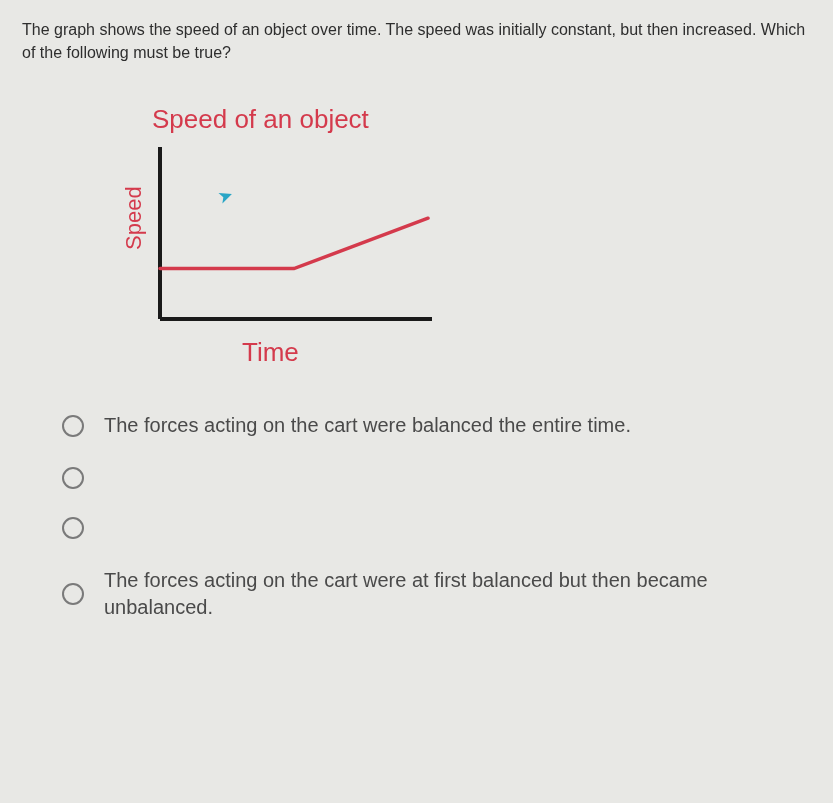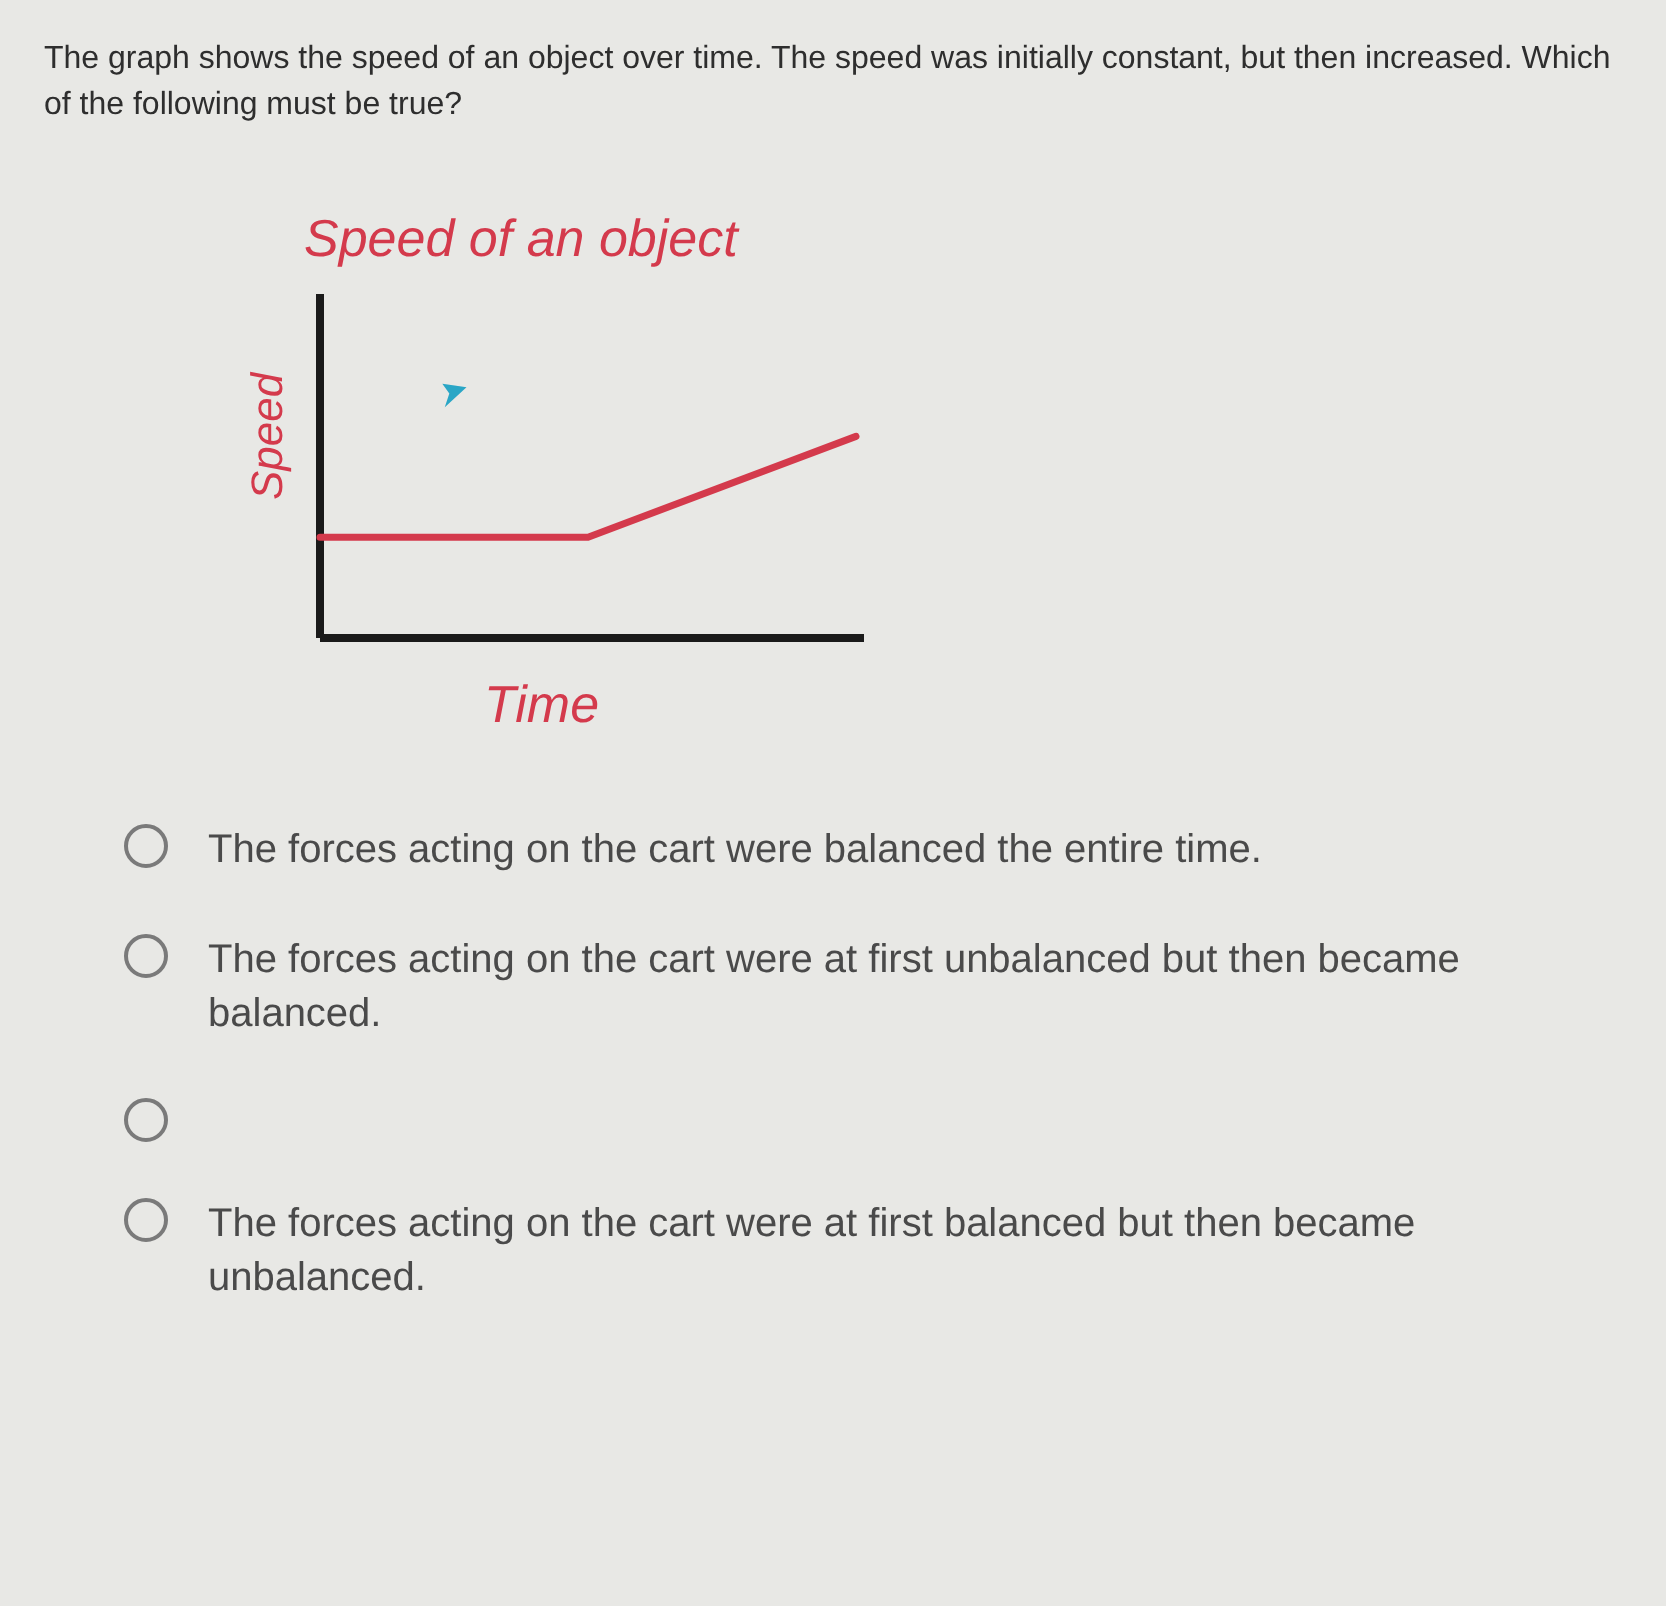--- a/index.html
+++ b/index.html
@@ -15,21 +15,20 @@
     font-size: 16px;
     line-height: 1.45;
     color: #2e2e2e;
     margin-bottom: 40px;
   }
   .chart-wrap {
     margin-left: 100px;
     margin-bottom: 30px;
     position: relative;
     width: 340px;
-    font-style: italic;
   }
   .chart-title {
     color: #d43a4c;
     font-size: 26px;
     margin-bottom: 8px;
     margin-left: 30px;
   }
   .chart-body {
     display: flex;
     align-items: center;
@@ -59,21 +58,21 @@
     color: #d43a4c;
     font-size: 26px;
     margin-left: 120px;
     margin-top: 4px;
   }
   .options {
     margin-top: 18px;
   }
   .option {
     display: flex;
-    align-items: flex-start;
+    align-items: center;
     gap: 20px;
     padding: 14px 10px 14px 40px;
     font-size: 20px;
     color: #4a4a4a;
     line-height: 1.35;
   }
   .radio {
     width: 22px;
     height: 22px;
     min-width: 22px;
@@ -105,21 +104,20 @@
   <div class="xlab">Time</div>
 </div>
 
 <div class="options">
   <div class="option">
     <div class="radio"></div>
     <div class="opt-text">The forces acting on the cart were balanced the entire time.</div>
   </div>
   <div class="option">
     <div class="radio"></div>
-    <div class="opt-text">The forces acting on the cart were at first unbalanced but then became balanced.</div>
   </div>
   <div class="option">
     <div class="radio"></div>
   </div>
   <div class="option">
     <div class="radio"></div>
     <div class="opt-text">The forces acting on the cart were at first balanced but then became unbalanced.</div>
   </div>
 </div>
 

